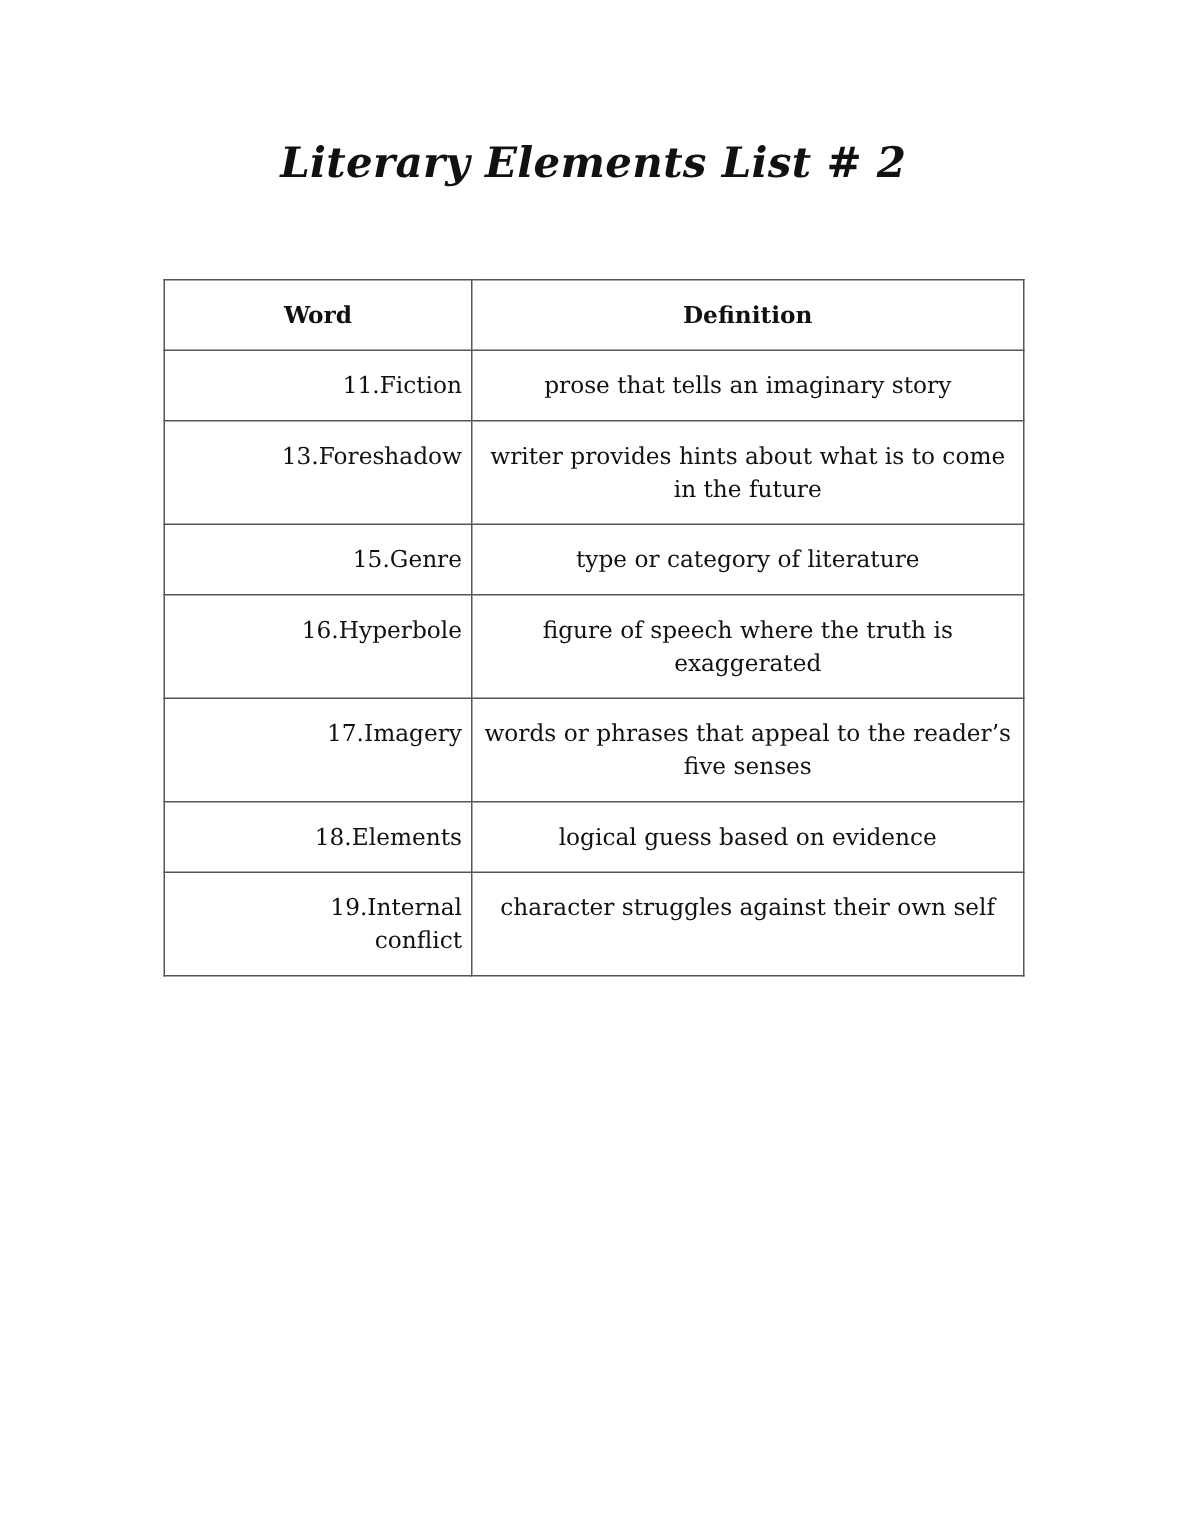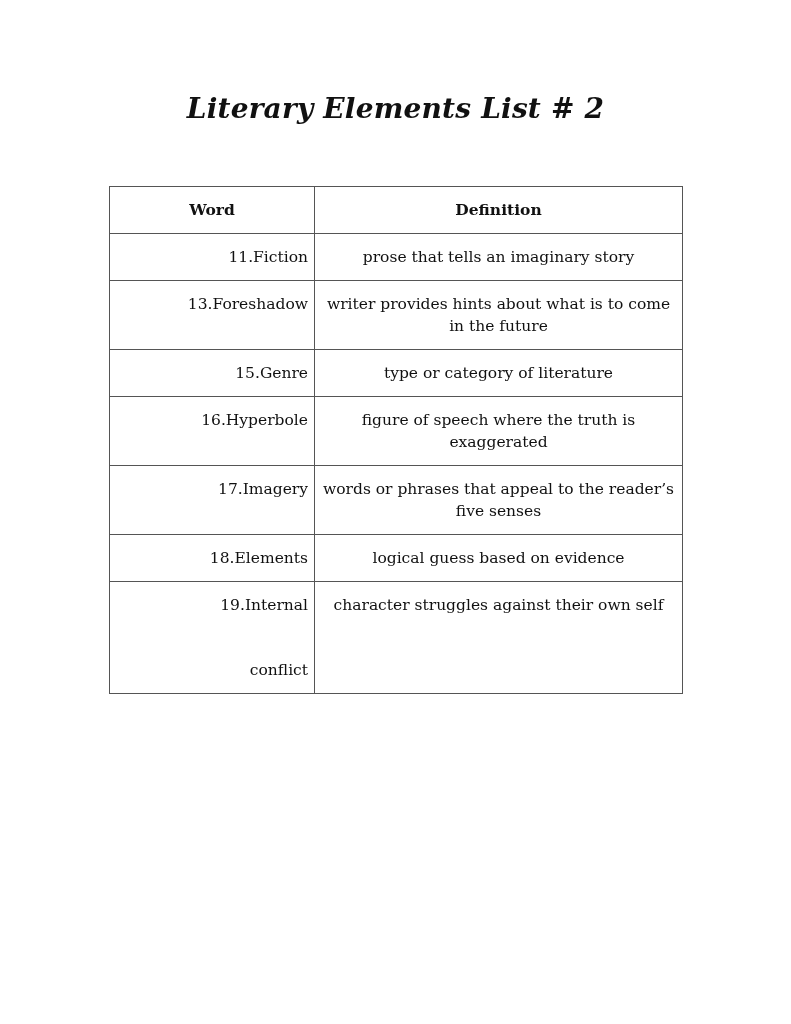--- a/index.html
+++ b/index.html
@@ -52,21 +52,20 @@
       height: 22px;
     }
     td.word {
       text-align: right;
       padding-left: 51px;
       white-space: nowrap;
     }
     td.word .wrap2 {
       display: block;
       padding-left: 27px;
-      margin-top: 43px;
     }
     td.def {
       text-align: center;
       padding-left: 7px;
     }
   </style>
 </head>
 <body>
 
 <h1 class="title">Literary Elements List # 2</h1>

